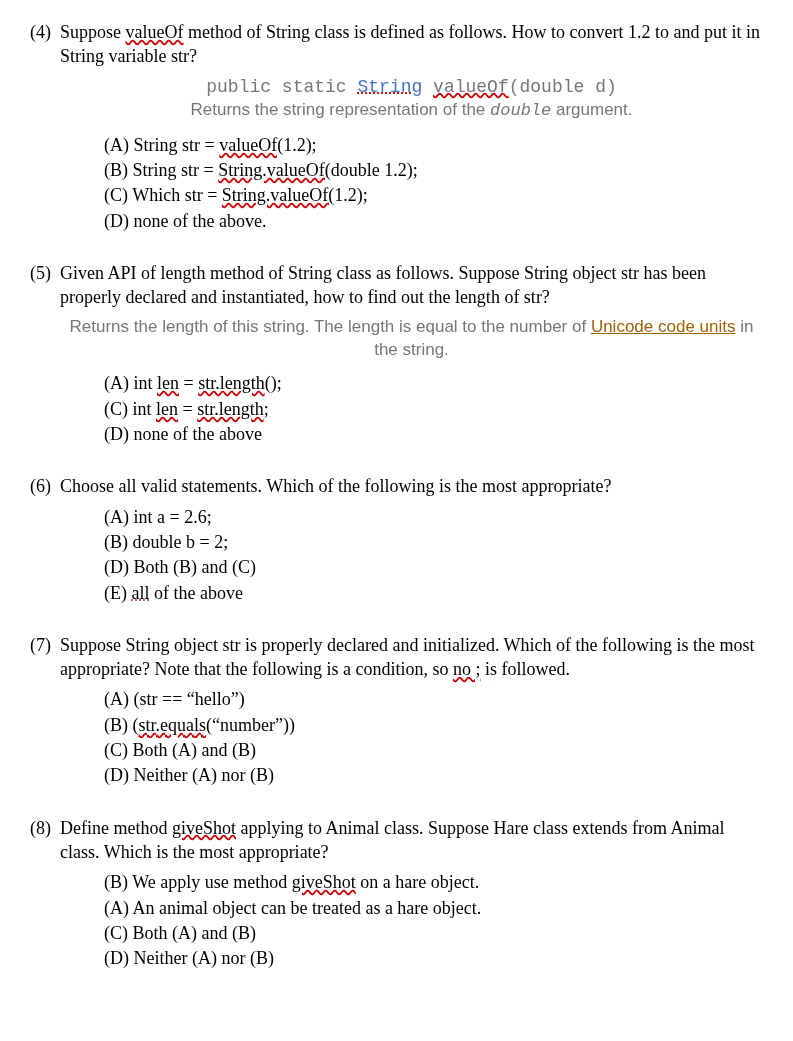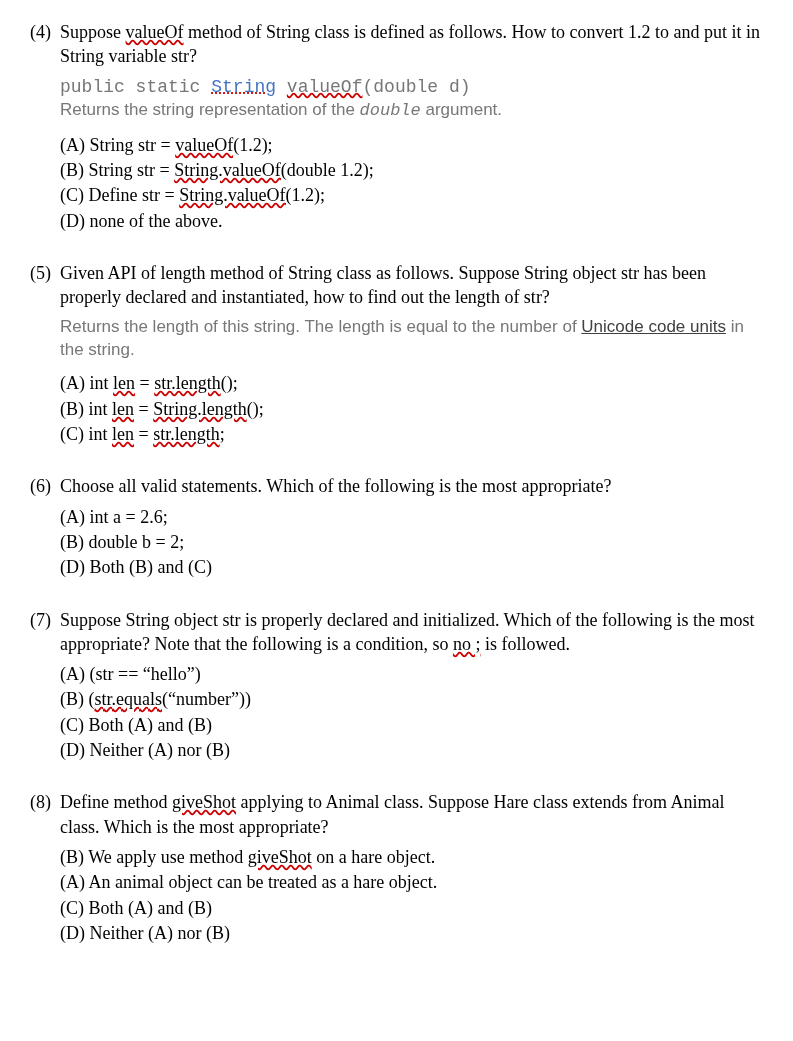--- a/index.html
+++ b/index.html
@@ -26,20 +26,21 @@
   .q-text {
     flex: 1;
   }
   .api-block {
     font-family: Arial, Helvetica, sans-serif;
     color: #777;
     margin-left: 30px;
     margin-top: 6px;
     margin-bottom: 10px;
     font-size: 17px;
+    text-align: center;
   }
   .api-sig {
     font-family: "Courier New", monospace;
     font-size: 18px;
     color: #777;
   }
   .api-sig .link {
     color: #4472c4;
     text-decoration: underline;
     text-decoration-style: dotted;
@@ -52,29 +53,30 @@
   }
   .api-desc {
     color: #777;
     font-family: Arial, Helvetica, sans-serif;
   }
   .api-desc .mono {
     font-family: "Courier New", monospace;
     font-style: italic;
   }
   .api-desc .link {
-    color: #404040;
+    color: #a16207;
     text-decoration: underline;
   }
   .options {
     margin-left: 30px;
     margin-top: 6px;
   }
   .option {
     margin-bottom: 1px;
+    margin-left: 44px;
   }
   .squig-red {
     text-decoration: underline;
     text-decoration-style: wavy;
     text-decoration-color: #c00;
   }
   .dot-red {
     text-decoration: underline;
     text-decoration-style: dotted;
     text-decoration-color: #c55;
@@ -94,51 +96,52 @@
     <div class="api-sig">
       <span>public static </span><span class="link">String</span><span> </span><span class="squig">valueOf</span><span>(double d)</span>
     </div>
     <div class="api-desc">
       <span>Returns the string representation of the </span><span class="mono">double</span><span> argument.</span>
     </div>
   </div>
   <div class="options">
     <div class="option"><span>(A) String str = </span><span class="squig-red">valueOf(</span><span>1.2);</span></div>
     <div class="option"><span>(B) String str = </span><span class="squig-red">String.valueOf(</span><span>double 1.2);</span></div>
-    <div class="option"><span>(C) Define str = </span><span class="squig-red">String.valueOf(</span><span>1.2);</span></div>
+    <div class="option"><span>(C) Which str = </span><span class="squig-red">String.valueOf(</span><span>1.2);</span></div>
     <div class="option">(D) none of the above.</div>
   </div>
 </div>
 
 <div class="question">
   <div class="q-prompt">
     <div class="q-num">(5)</div>
     <div class="q-text">Given API of length method of String class as follows. Suppose String object str has been properly declared and instantiated, how to find out the length of str?</div>
   </div>
   <div class="api-block">
     <div class="api-desc">
       <span>Returns the length of this string. The length is equal to the number of </span><span class="link">Unicode code units</span><span> in the string.</span>
     </div>
   </div>
   <div class="options">
     <div class="option"><span>(A) int </span><span class="squig-red">len</span><span> = </span><span class="squig-red">str.length</span><span>();</span></div>
-    <div class="option"><span>(B) int </span><span class="squig-red">len</span><span> = </span><span class="squig-red">String.length</span><span>();</span></div>
     <div class="option"><span>(C) int </span><span class="squig-red">len</span><span> = </span><span class="squig-red">str.length</span><span>;</span></div>
+    <div class="option">(D) none of the above</div>
   </div>
 </div>
 
 <div class="question">
   <div class="q-prompt">
     <div class="q-num">(6)</div>
     <div class="q-text">Choose all valid statements. Which of the following is the most appropriate?</div>
   </div>
   <div class="options">
     <div class="option">(A) int a = 2.6;</div>
     <div class="option">(B) double b = 2;</div>
     <div class="option">(D) Both (B) and (C)</div>
+    <div class="option"><span>(E) </span><span class="dot-red">all</span><span> of the above</span></div>
   </div>
 </div>
 
 <div class="question">
   <div class="q-prompt">
     <div class="q-num">(7)</div>
     <div class="q-text">
       <span>Suppose String object str is properly declared and initialized. Which of the following is the most appropriate? Note that the following is a condition, so </span><span class="squig-red">no ;</span><span> is followed.</span>
     </div>
   </div>

